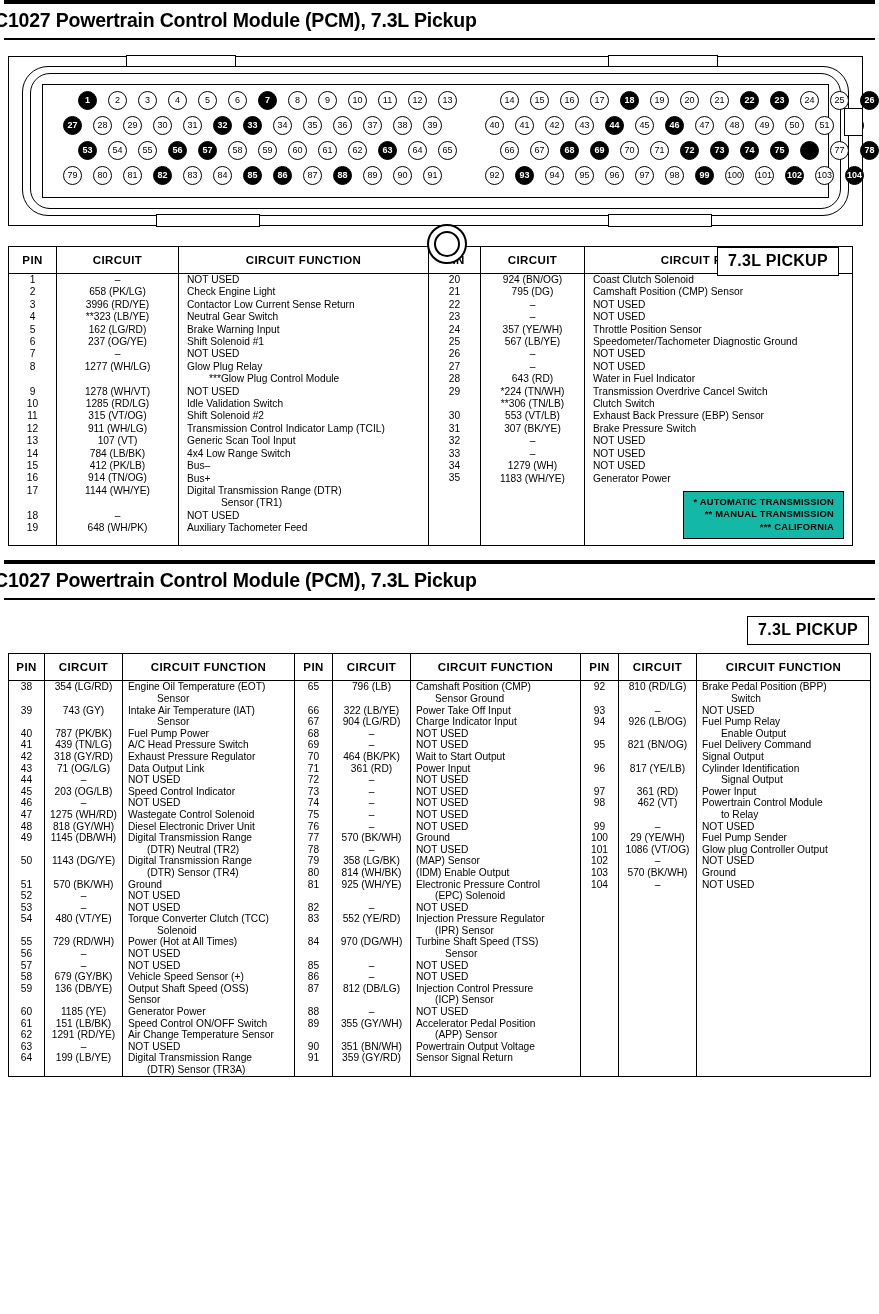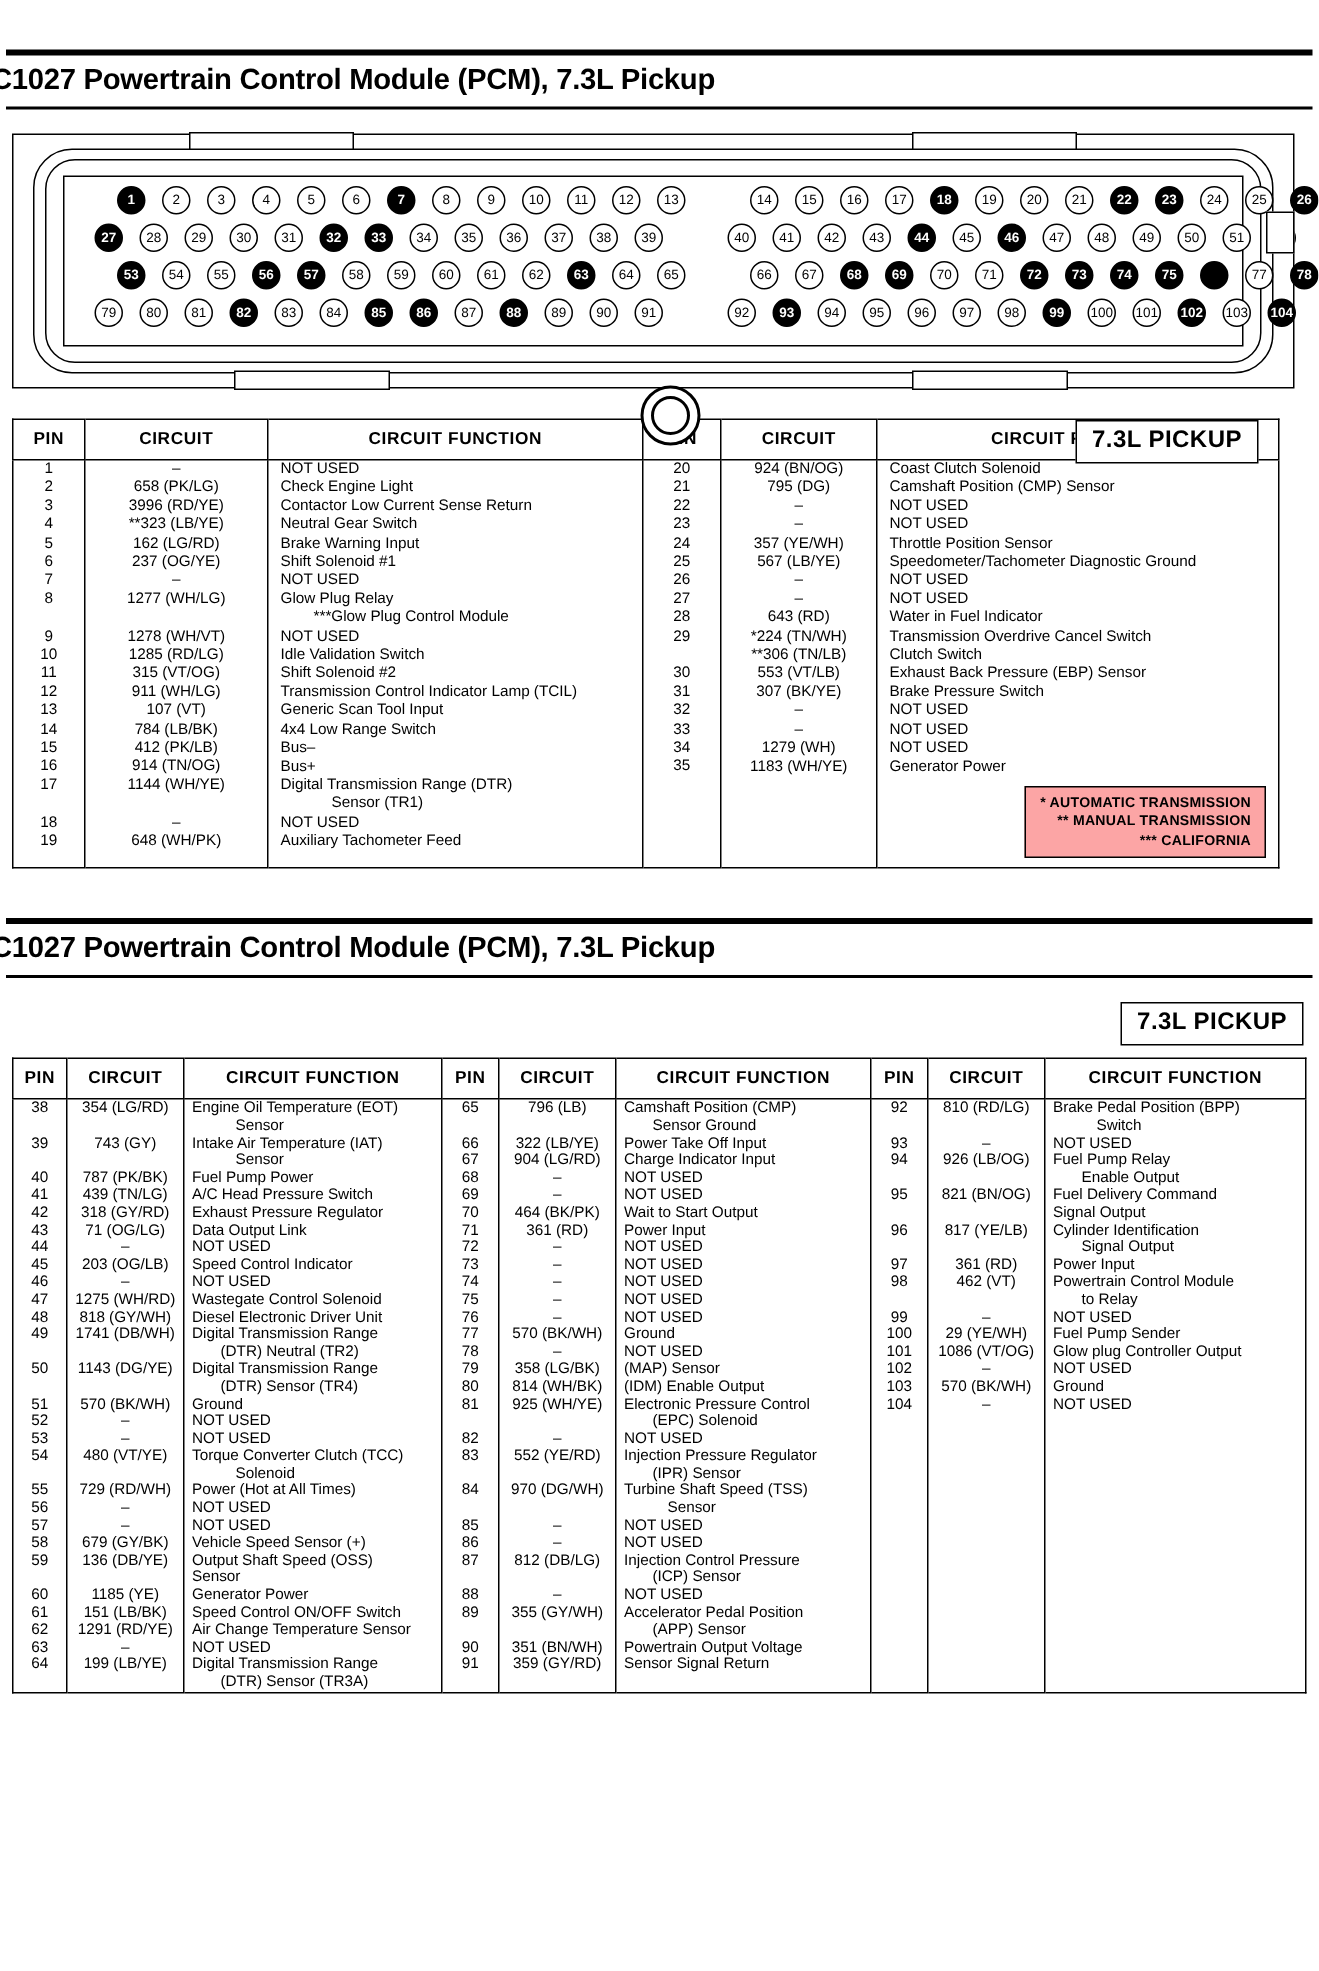--- a/index.html
+++ b/index.html
@@ -16,21 +16,20 @@
     overflow: hidden;
   }
   .page {
     position: relative;
     width: 879px;
   }
 
   
   .section-head {
     position: relative;
-    margin-top: 33px;
   }
   .rule-thick {
     height: 4px;
     background: #000;
     margin: 0 4px;
   }
   .rule-thin {
     height: 2px;
     background: #000;
     margin: 0 4px;
@@ -228,21 +227,21 @@
   .rows-pad { padding-top: 6px; padding-bottom: 4px; }
 
   .legend {
     border: 1.5px solid #000;
     display: inline-block;
     padding: 4px 9px 5px 9px;
     font-size: 9.4px;
     font-weight: bold;
     line-height: 12.5px;
     letter-spacing: 0.2px;
-    background: #fca5a5;
+    background: #14b8a6;
   }
   .legend-wrap {
     text-align: right;
     padding: 6px 8px 6px 0;
   }
 
   
   .page2-head { margin-top: 14px; }
   .badge-p2-wrap {
     text-align: right;
@@ -682,21 +681,21 @@
               <div class="cell c-circ"></div>
               <div class="cell c-circ">787 (PK/BK)</div>
               <div class="cell c-circ">439 (TN/LG)</div>
               <div class="cell c-circ">318 (GY/RD)</div>
               <div class="cell c-circ">71 (OG/LG)</div>
               <div class="cell c-circ">–</div>
               <div class="cell c-circ">203 (OG/LB)</div>
               <div class="cell c-circ">–</div>
               <div class="cell c-circ">1275 (WH/RD)</div>
               <div class="cell c-circ">818 (GY/WH)</div>
-              <div class="cell c-circ">1741 (DB/WH)</div>
+              <div class="cell c-circ">1145 (DB/WH)</div>
               <div class="cell c-circ"></div>
               <div class="cell c-circ">1143 (DG/YE)</div>
               <div class="cell c-circ"></div>
               <div class="cell c-circ">570 (BK/WH)</div>
               <div class="cell c-circ">–</div>
               <div class="cell c-circ">–</div>
               <div class="cell c-circ">480 (VT/YE)</div>
               <div class="cell c-circ"></div>
               <div class="cell c-circ">729 (RD/WH)</div>
               <div class="cell c-circ">–</div>

